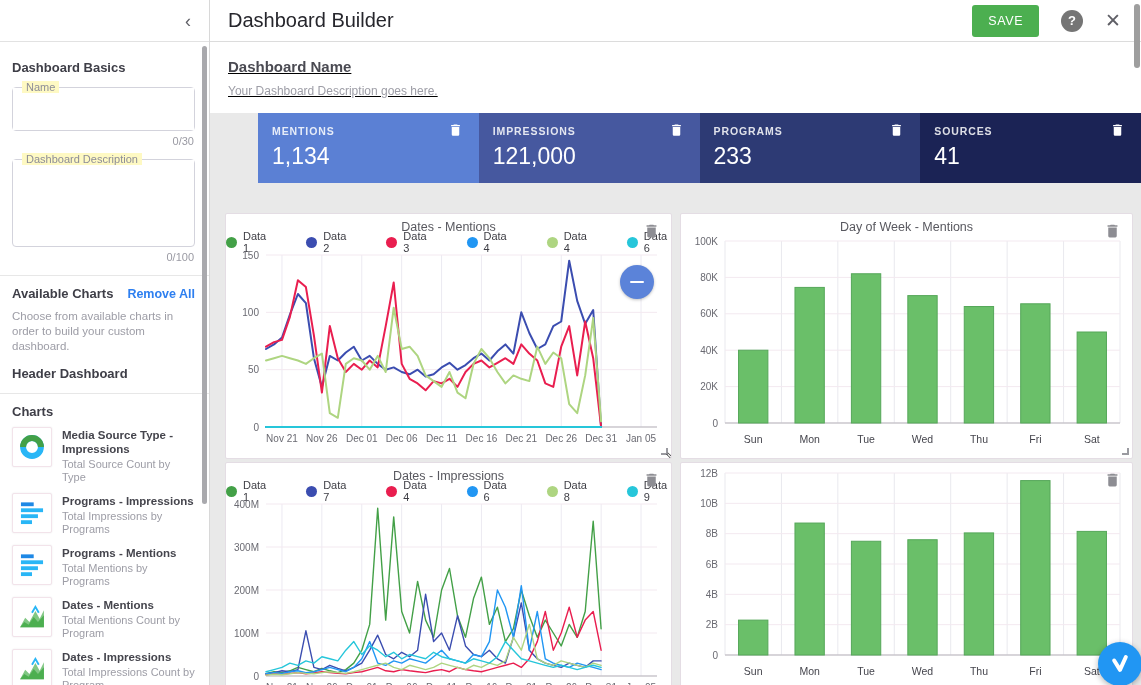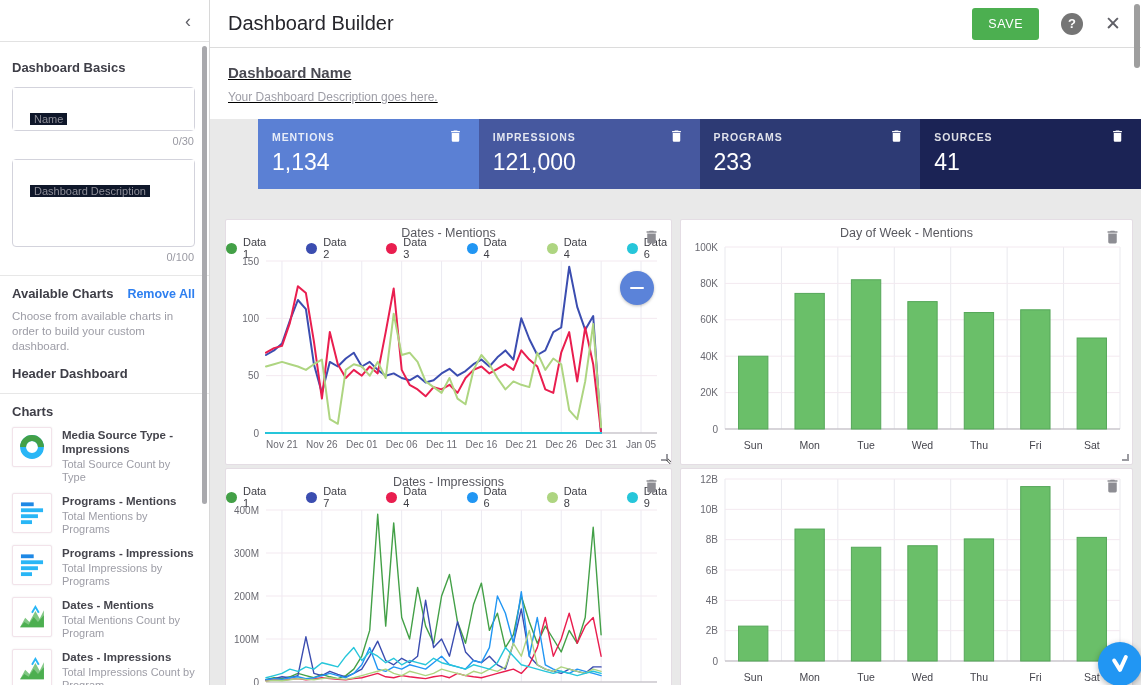--- a/index.html
+++ b/index.html
@@ -7,39 +7,39 @@
   body { font-family:"Liberation Sans", sans-serif; background:#e9e9e9; }
   .app { display:flex; width:1141px; height:685px; overflow:hidden; }
 
   
   .sidebar { width:210px; flex:none; background:#fff; border-right:1px solid #d8d8d8; position:relative; }
   .sb-top { height:42px; border-bottom:1px solid #e2e2e2; display:flex; align-items:center; justify-content:flex-end; padding-right:18px; }
   .collapse-btn { background:none; border:none; font-size:18px; color:#5f5f66; cursor:pointer; line-height:1; }
   .sb-body { padding:10px 14px 0 12px; }
   .sb-h { font-size:13px; font-weight:bold; color:#3e3e47; margin:8px 0 8px; }
   .field { position:relative; border:1px solid #d3d3dc; border-radius:4px; background:#fff; margin-top:12px; }
-  .field label { position:absolute; top:-7px; left:17px; background:#0f172a; padding:0 4px; font-size:11px; color:#8d8d97;margin-top:32px; }
+  .field label { position:absolute; top:-7px; left:9px; background:#fef9c3; padding:0 4px; font-size:11px; color:#8d8d97; }
   .field input { border:none; outline:none; width:100%; height:42px; padding:6px 10px; font-size:13px; font-family:inherit; }
   .field textarea { border:none; outline:none; width:100%; height:82px; padding:8px 10px; font-size:13px; font-family:inherit; resize:none; }
   .counter { text-align:right; font-size:11px; color:#9a9aa3; margin:4px 1px 2px 0; }
   .sb-div { border:none; border-top:1px solid #e7e7e7; margin:12px -14px 10px -12px; }
   .sb-row { display:flex; justify-content:space-between; align-items:center; margin-top:2px; }
   .remove-all { color:#2d7ff0; font-size:12.5px; font-weight:bold; text-decoration:none; cursor:pointer; }
   .hint { font-size:11.5px; color:#9d9da6; line-height:15px; margin:8px 0 12px; }
   .chart-item { display:flex; margin-bottom:9px; cursor:pointer; }
   .ci-icon { width:40px; height:40px; flex:none; background:#fff; border:1px solid #f2e3ea; border-radius:2px; box-shadow:0 0 2px rgba(0,0,0,.08); margin-right:10px; padding:2px; }
   .ci-icon svg { width:100%; height:100%; display:block; }
   .ci-text { padding-top:1px; }
   .ci-title { font-size:11.5px; font-weight:bold; color:#45454d; line-height:14px; }
   .ci-sub { font-size:11px; color:#9d9da6; line-height:13px; margin-top:2px; }
   .sb-thumb { position:absolute; right:2px; top:46px; width:5px; height:458px; background:#a9a9ad; border-radius:3px; }
 
   
   .main { flex:1; min-width:0; display:flex; flex-direction:column; position:relative; }
-  .hdr { height:48px; flex:none; background:#fff; border-bottom:1px solid #dcdcdc; display:flex; align-items:center; padding:0 20px 0 18px; }
+  .hdr { height:42px; flex:none; background:#fff; border-bottom:1px solid #dcdcdc; display:flex; align-items:center; padding:0 20px 0 18px; }
   .hdr h1 { font-size:20px; font-weight:500; color:#26262c; flex:1; }
   .save-btn { background:#4caf50; color:#fff; border:none; border-radius:3px; font-family:inherit; font-size:12.5px; font-weight:normal; letter-spacing:.6px; padding:9px 16px; margin-right:22px; cursor:pointer; }
   .help-btn { width:22px; height:22px; border-radius:50%; background:#757575; color:#fff; font-size:13px; font-weight:bold; display:flex; align-items:center; justify-content:center; margin-right:22px; cursor:pointer; border:none; }
   .close-btn { background:none; border:none; font-size:19px; color:#5f5f66; cursor:pointer; line-height:1; }
 
   .content { flex:1; overflow:hidden; position:relative; background:#e9e9e9; }
   .name-panel { background:#fff; padding:13px 18px 15px;text-decoration:underline; }
   .name-panel h2 { font-size:15px; font-weight:bold; color:#4a4a52; margin:3px 0 9px; }
   .name-panel p { font-size:12px; color:#9d9da6; }
 
@@ -126,36 +126,36 @@
           <div class="chart-item">
             <div class="ci-icon">
               <svg viewBox="0 0 40 40">
                 <rect x="7" y="7.5" width="15" height="4.5" fill="#1e88e5"></rect>
                 <rect x="7" y="14.5" width="26" height="4.5" fill="#29b6f6"></rect>
                 <rect x="7" y="21.5" width="20" height="4.5" fill="#29b6f6"></rect>
                 <rect x="7" y="28.5" width="13" height="4.5" fill="#29b6f6"></rect>
               </svg>
             </div>
             <div class="ci-text">
-              <div class="ci-title">Programs - Mentions</div>
-              <div class="ci-sub">Total Mentions by Programs</div>
+              <div class="ci-title">Programs - Impressions</div>
+              <div class="ci-sub">Total Impressions by Programs</div>
             </div>
           </div>
           <div class="chart-item">
             <div class="ci-icon">
               <svg viewBox="0 0 40 40">
                 <rect x="7" y="7.5" width="15" height="4.5" fill="#1e88e5"></rect>
                 <rect x="7" y="14.5" width="26" height="4.5" fill="#29b6f6"></rect>
                 <rect x="7" y="21.5" width="20" height="4.5" fill="#29b6f6"></rect>
                 <rect x="7" y="28.5" width="13" height="4.5" fill="#29b6f6"></rect>
               </svg>
             </div>
             <div class="ci-text">
-              <div class="ci-title">Programs - Impressions</div>
-              <div class="ci-sub">Total Impressions by Programs</div>
+              <div class="ci-title">Programs - Mentions</div>
+              <div class="ci-sub">Total Mentions by Programs</div>
             </div>
           </div>
           <div class="chart-item">
             <div class="ci-icon">
               <svg viewBox="0 0 40 40">
                 <path d="M6 32 L12 21 L17 26 L24 13 L29 22 L34 12 L34 32 Z" fill="#81c784"></path>
                 <path d="M6 32 L11 26 L16 29 L22 20 L27 26 L34 18 L34 32 Z" fill="#4caf50"></path>
                 <polyline points="20,15 24,8 28,15" stroke="#29b6f6" stroke-width="2.2" fill="none"></polyline>
               </svg>
             </div>

